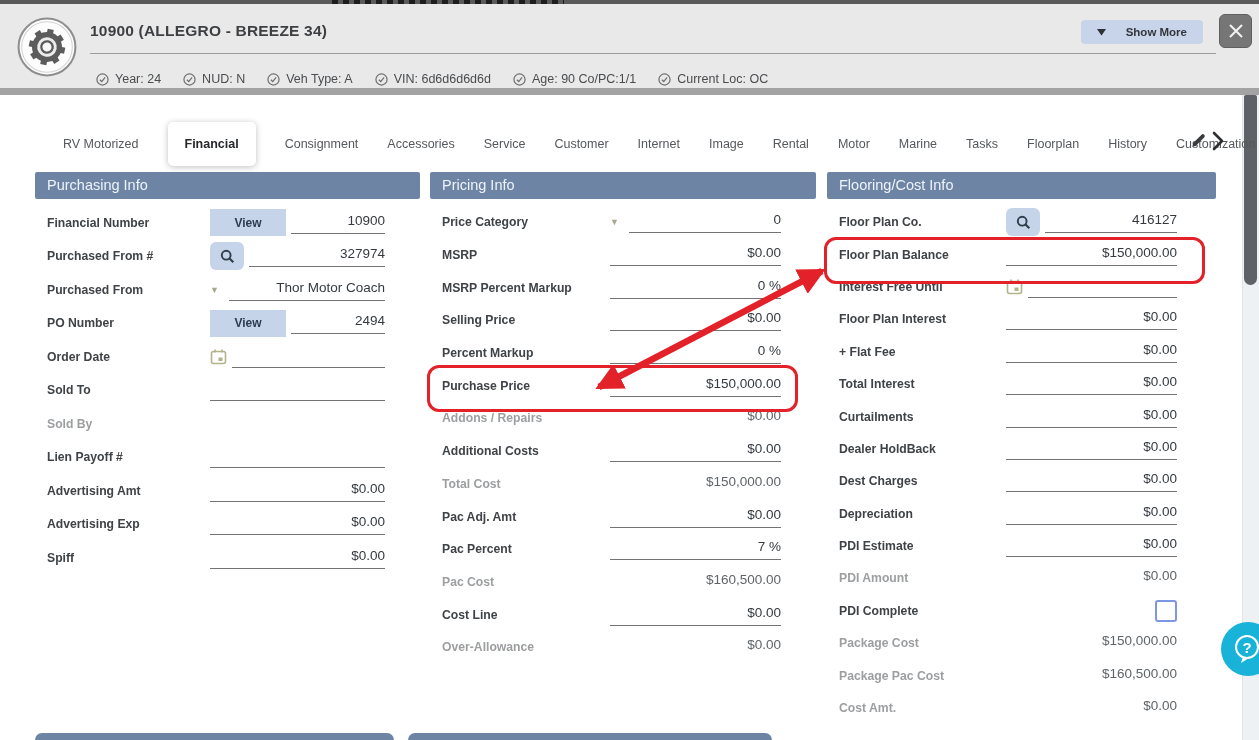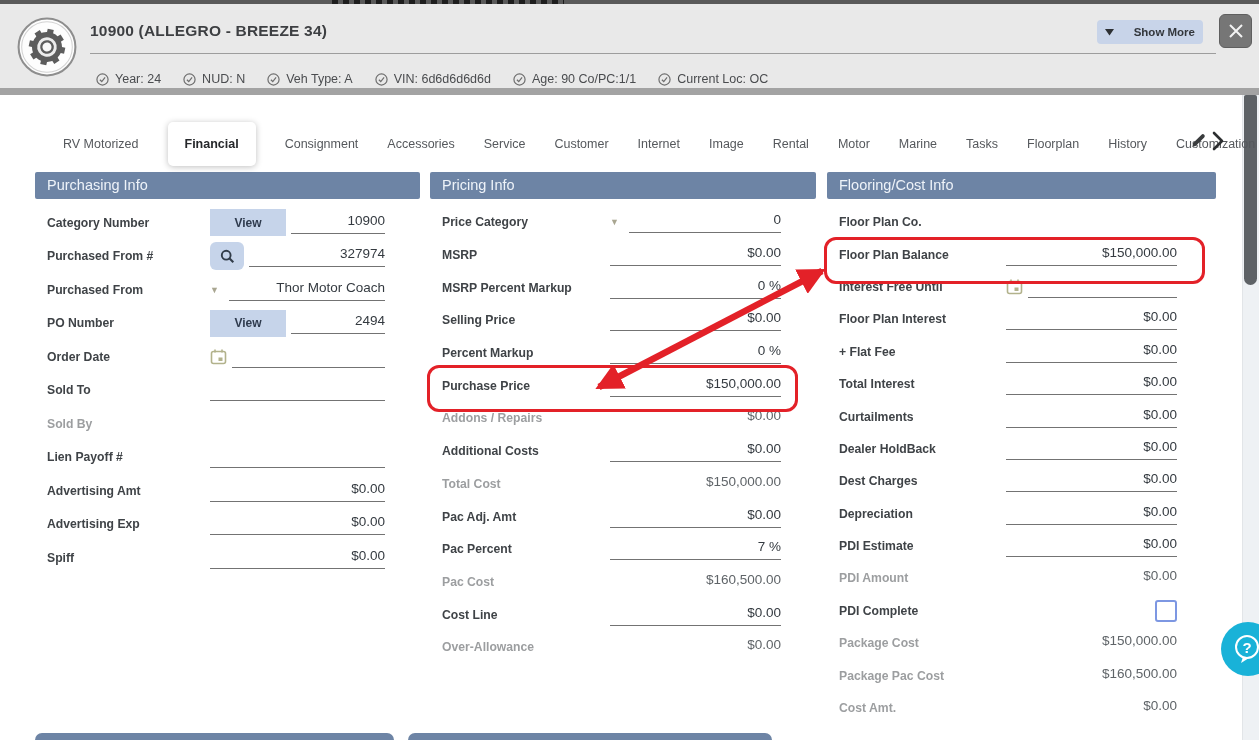--- a/index.html
+++ b/index.html
@@ -12,21 +12,21 @@
   .top-strip{position:absolute;top:0;left:0;width:1259px;height:4px;background:#5a5a5a;z-index:40}
   .top-marks{position:absolute;left:332px;top:0;width:232px;height:4px;
     background:repeating-linear-gradient(90deg,#1d1d1d 0 6px,#5a5a5a 6px 11px)}
   
   header{position:absolute;top:4px;left:0;width:1259px;height:84px;background:#e9e9e9;z-index:30}
   .logo{position:absolute;left:16px;top:12px;width:62px;height:62px}
   .win-title{position:absolute;left:90px;top:18px;margin:0;font-size:15.5px;font-weight:bold;color:#3d3f42;letter-spacing:.2px}
   .header-divider{position:absolute;left:90px;top:49px;width:1126px;height:1px;background:#9d9d9d}
   .badges{position:absolute;left:96px;top:68px;display:flex;align-items:center;gap:22px;white-space:nowrap}
   .badge{display:flex;align-items:center;gap:6px;font-size:12.5px;color:#4a4c4f}
-  .show-more{position:absolute;right:56px;top:16px;height:24px;padding:0 8px;display:flex;align-items:center;gap:20px;
+  .show-more{position:absolute;right:56px;top:16px;height:24px;padding:0 16px;display:flex;align-items:center;gap:20px;
     background:#c8d4e9;border:none;border-radius:4px;font-family:inherit;font-size:11.5px;font-weight:bold;color:#33373c;cursor:pointer}
   .close-btn{position:absolute;right:7px;top:10px;width:33px;height:34px;background:#767676;border:1px solid #5f5f5f;
     border-radius:6px;display:flex;align-items:center;justify-content:center;cursor:pointer;padding:0}
   .header-sep{position:absolute;top:88px;left:0;width:1259px;height:7px;background:#a3a3a3;z-index:30}
   
   main{position:absolute;top:95px;left:0;width:1259px;height:645px;background:#fff}
   
   .tabs{position:absolute;left:63px;top:30px;height:37px;display:flex;align-items:center;gap:29px;z-index:5}
   .tab{font-size:12.5px;color:#55585c;cursor:pointer;white-space:nowrap}
   .tab.active{background:#fff;padding:15px 17px;border-radius:5px;box-shadow:0 1px 6px rgba(0,0,0,.25);font-weight:bold;color:#26282b}
@@ -195,21 +195,21 @@
   <span class="tab-chevron">
     <svg width="12" height="20" viewBox="0 0 12 20">
         <path d="M2 2 L10 10 L2 18" fill="none" stroke="#2c2e30" stroke-width="2.6" stroke-linecap="round" stroke-linejoin="round"></path>
       </svg>
   </span>
 
   <section class="panel p-purchasing">
     <div class="panel-title">Purchasing Info</div>
     <div class="rows">
   <div class="row">
-    <div class="f-label">Category Number</div>
+    <div class="f-label">Financial Number</div>
     <div class="control">
       <button class="btn-view">View</button>
 
       <div class="value">10900</div>
 
     </div>
   </div>
 
   <div class="row">
     <div class="f-label">Purchased From #</div>
@@ -453,20 +453,32 @@
     </div>
   </div>
 </div>
   </section>
 
   <section class="panel p-flooring">
     <div class="panel-title">Flooring/Cost Info</div>
     <div class="rows">
   <div class="row">
     <div class="f-label">Floor Plan Co.</div>
+    <div class="control">
+
+      <button class="btn-search">
+        <svg width="15" height="15" viewBox="0 0 15 15">
+          <circle cx="6.2" cy="6.2" r="4.4" fill="none" stroke="#313c49" stroke-width="1.9"></circle>
+          <line x1="9.6" y1="9.6" x2="13.3" y2="13.3" stroke="#313c49" stroke-width="2.1"></line>
+        </svg>
+      </button>
+
+      <div class="value">416127</div>
+
+    </div>
   </div>
 
   <div class="row">
     <div class="f-label">Floor Plan Balance</div>
     <div class="control">
 
       <div class="value">$150,000.00</div>
 
     </div>
   </div>

